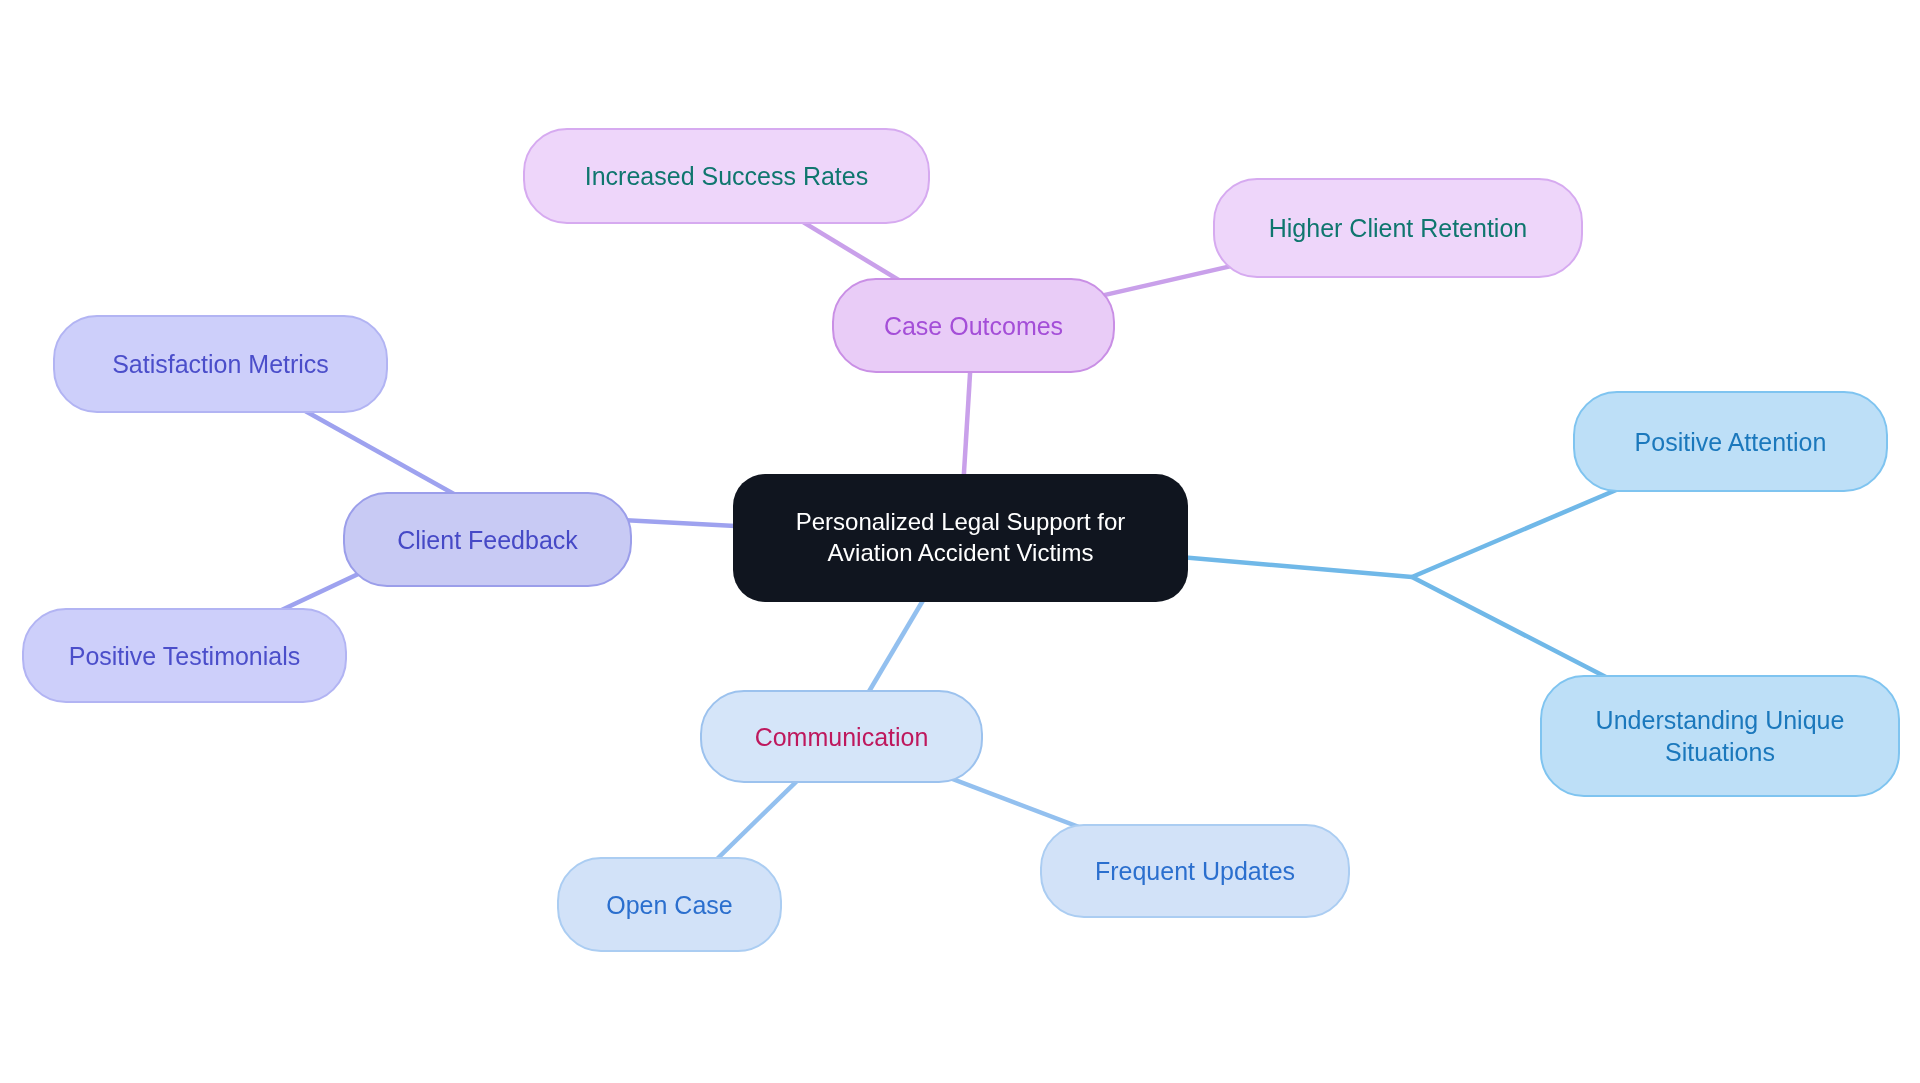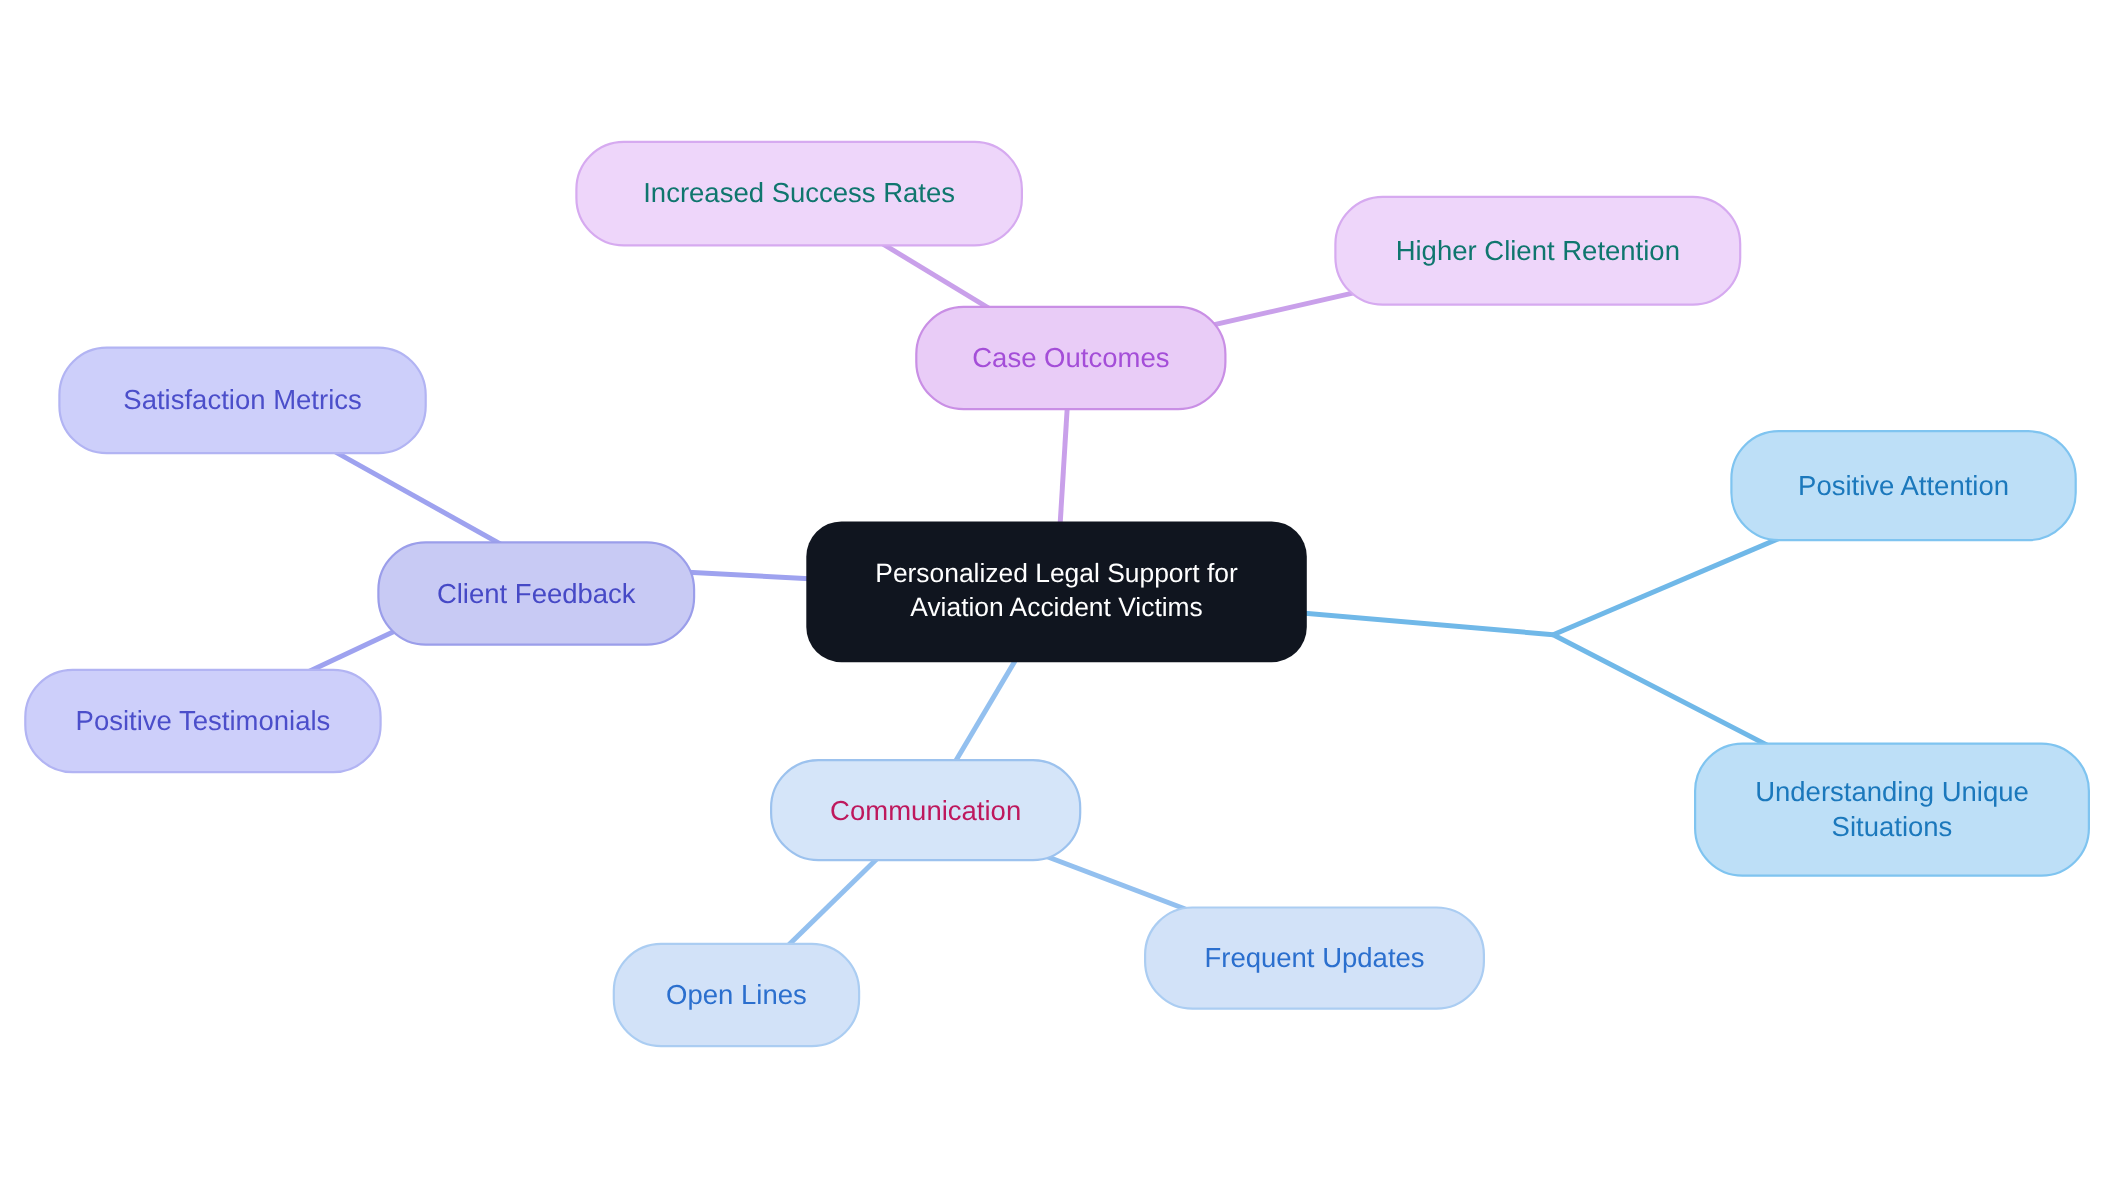--- a/index.html
+++ b/index.html
@@ -122,19 +122,19 @@
     <span>Positive Attention</span>
   </div>
   <div class="node blue-child node-understanding-unique">
     <span>Understanding Unique Situations</span>
   </div>
 
   <div class="node lblue-parent node-communication">
     <span>Communication</span>
   </div>
   <div class="node lblue-child node-open-lines">
-    <span>Open Lines</span>
+    <span>Open Case</span>
   </div>
   <div class="node lblue-child node-frequent-updates">
     <span>Frequent Updates</span>
   </div>
 
 </div>
 
 </body></html>

